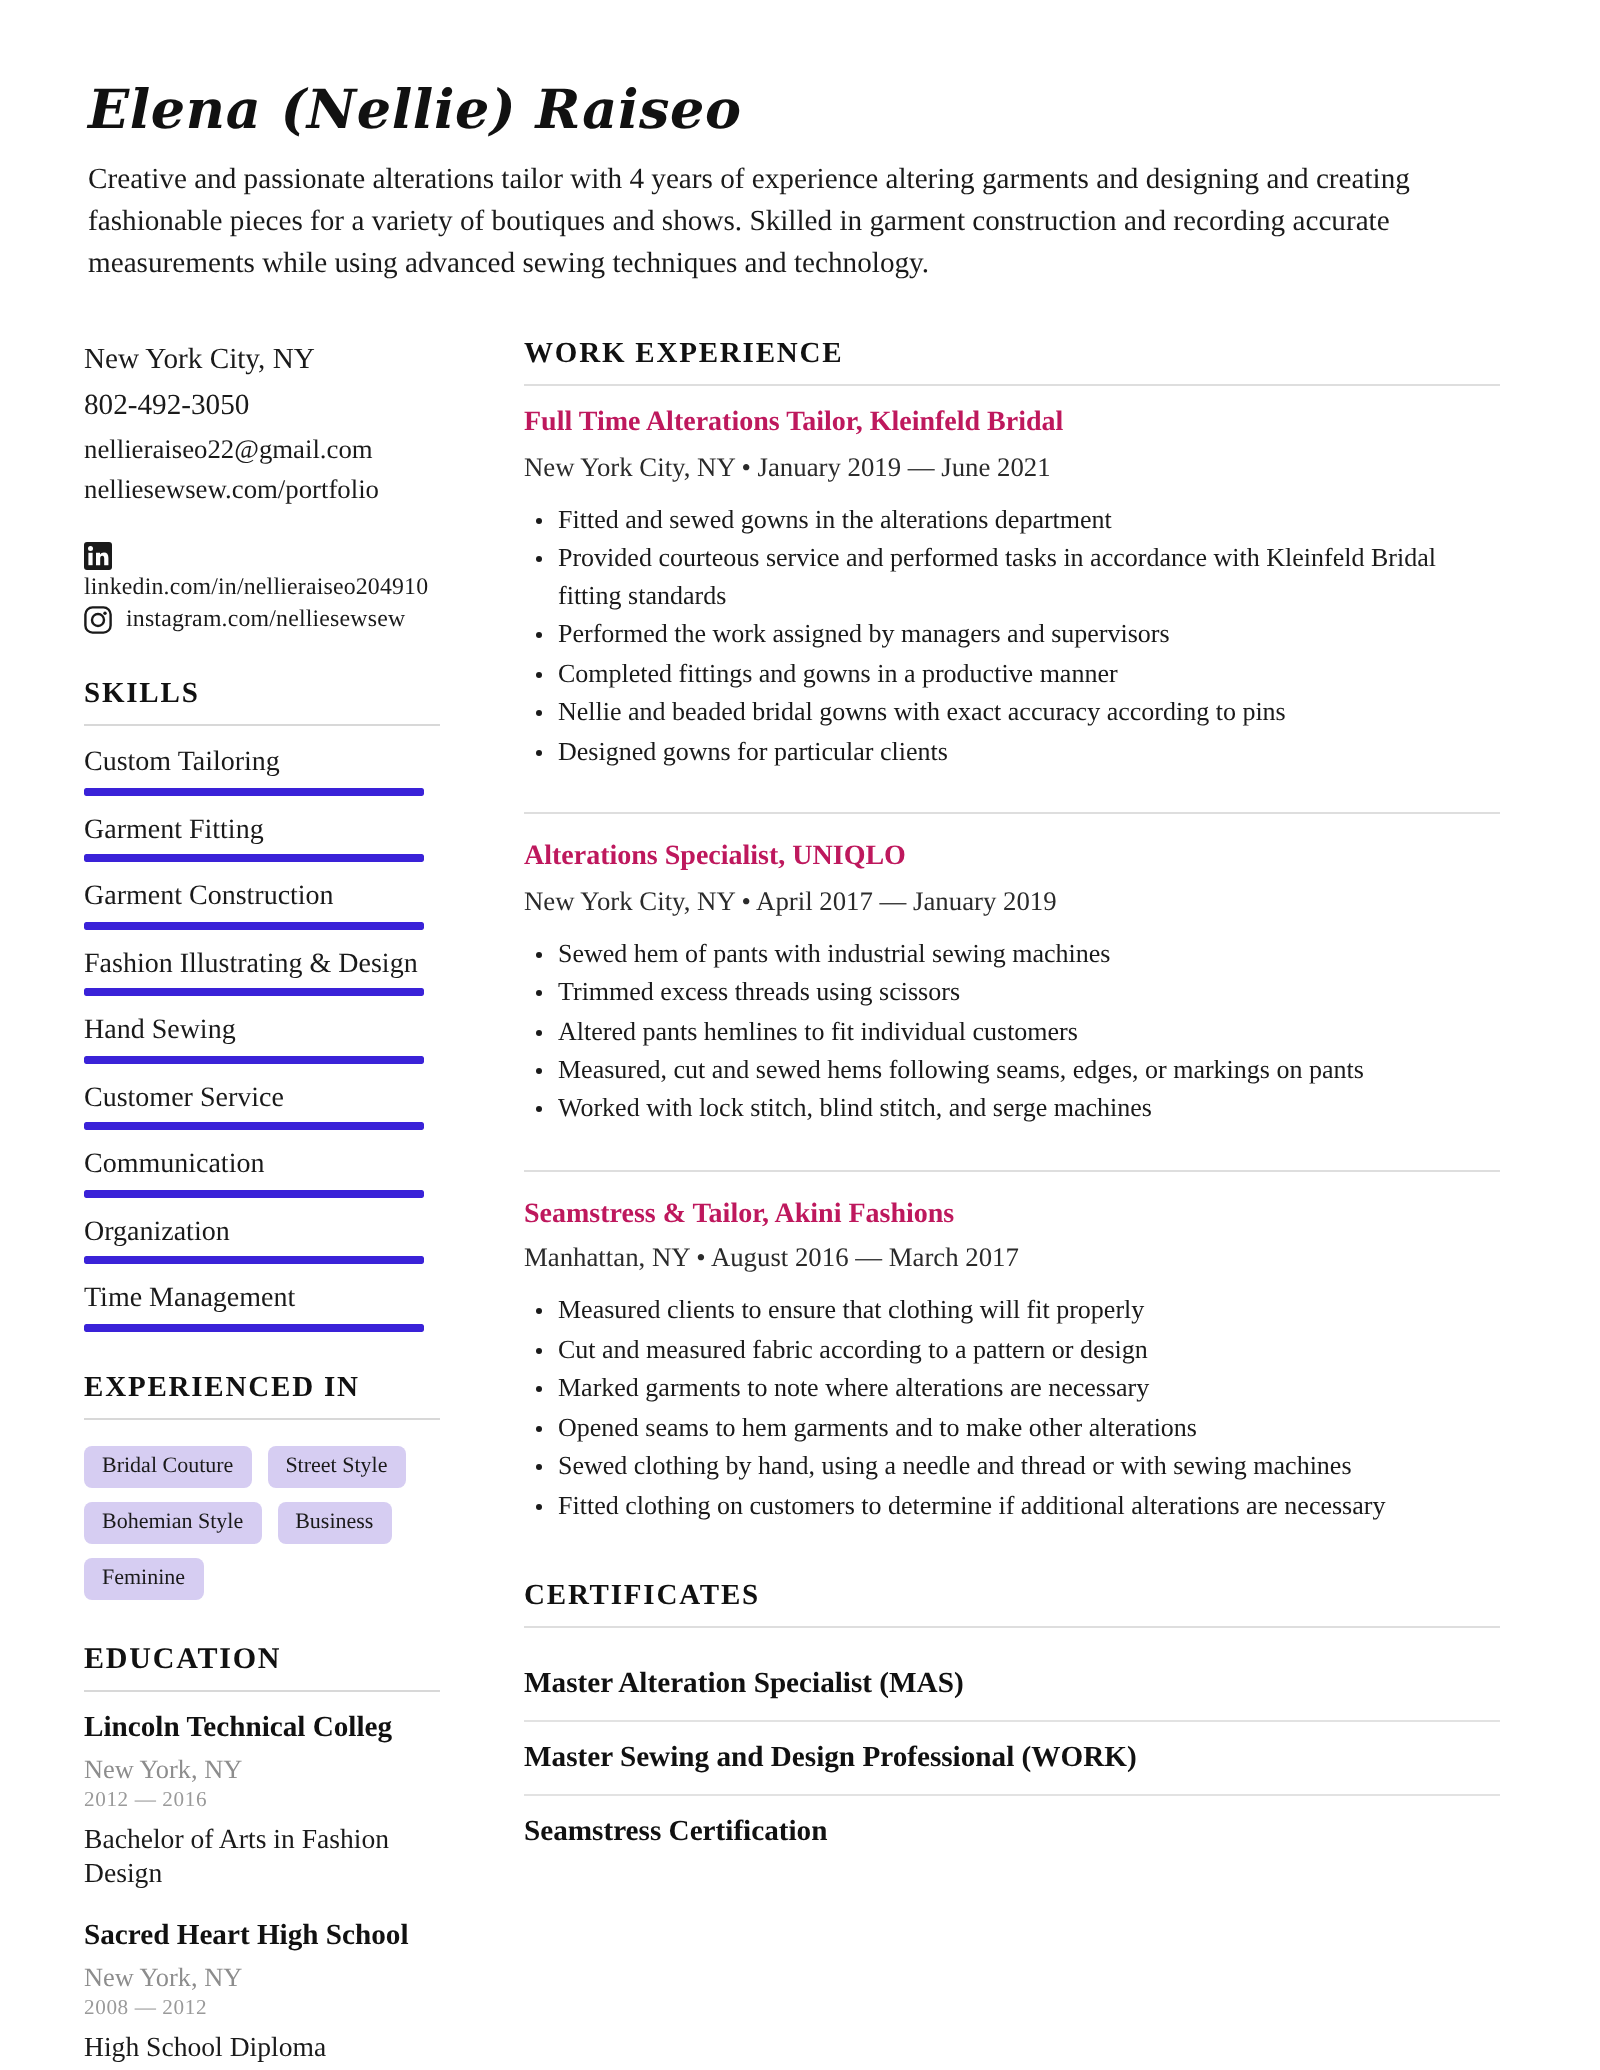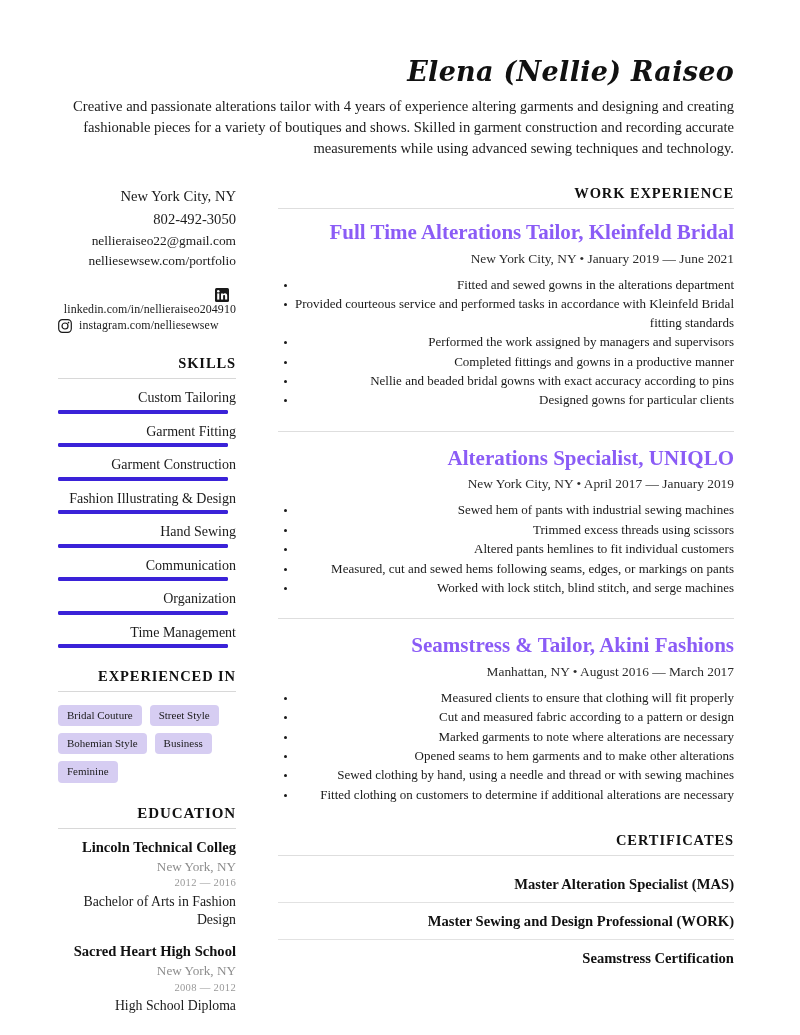--- a/index.html
+++ b/index.html
@@ -12,23 +12,22 @@
     height: 1035px;
     overflow: hidden;
     font-family: "Liberation Serif", "DejaVu Serif", serif;
     color: #1a1a1a;
     -webkit-font-smoothing: antialiased;
   }
   .page {
     position: relative;
     width: 800px;
     height: 729px;
-    padding: 16px;
+    padding: 0;
     box-sizing: border-box;
-    text-align: right;
   }
   .inner {
     padding: 40px 50px 0 42px;
   }
 
   
   .name {
     font-family: "DejaVu Serif", "Liberation Serif", serif;
     font-style: italic;
     font-weight: 700;
@@ -183,24 +182,24 @@
   .edu-degree {
     font-size: 13.8px;
     line-height: 1.3;
     color: #1a1a1a;
   }
 
   
   .job { padding-bottom: 6px; }
   .job-title {
     font-weight: 700;
-    font-size: 21px;
+    font-size: 14px;
     line-height: 1.25;
     margin: 0 0 5px 0;
-    color: #8b5cf6;
+    color: #be185d;
   }
   .job-meta {
     font-size: 13.4px;
     color: #2b2b2b;
     margin-bottom: 9px;
   }
   ul.bullets {
     margin: 0 0 6px 0;
     padding-left: 17px;
     list-style: none;
@@ -314,20 +313,26 @@
                 <div class="skill-fill" style="width: 100%; background: rgb(58, 34, 216);"></div>
               </div>
           </div>
           <div class="skill">
             <div class="skill-label">Hand Sewing</div>
             <div class="skill-track">
                 <div class="skill-fill" style="width: 100%; background: rgb(58, 34, 216);"></div>
               </div>
           </div>
           <div class="skill">
+            <div class="skill-label">Customer Service</div>
+            <div class="skill-track">
+                <div class="skill-fill" style="width: 100%; background: rgb(58, 34, 216);"></div>
+              </div>
+          </div>
+          <div class="skill">
             <div class="skill-label">Communication</div>
             <div class="skill-track">
                 <div class="skill-fill" style="width: 100%; background: rgb(58, 34, 216);"></div>
               </div>
           </div>
           <div class="skill">
             <div class="skill-label">Organization</div>
             <div class="skill-track">
                 <div class="skill-fill" style="width: 100%; background: rgb(58, 34, 216);"></div>
               </div>

